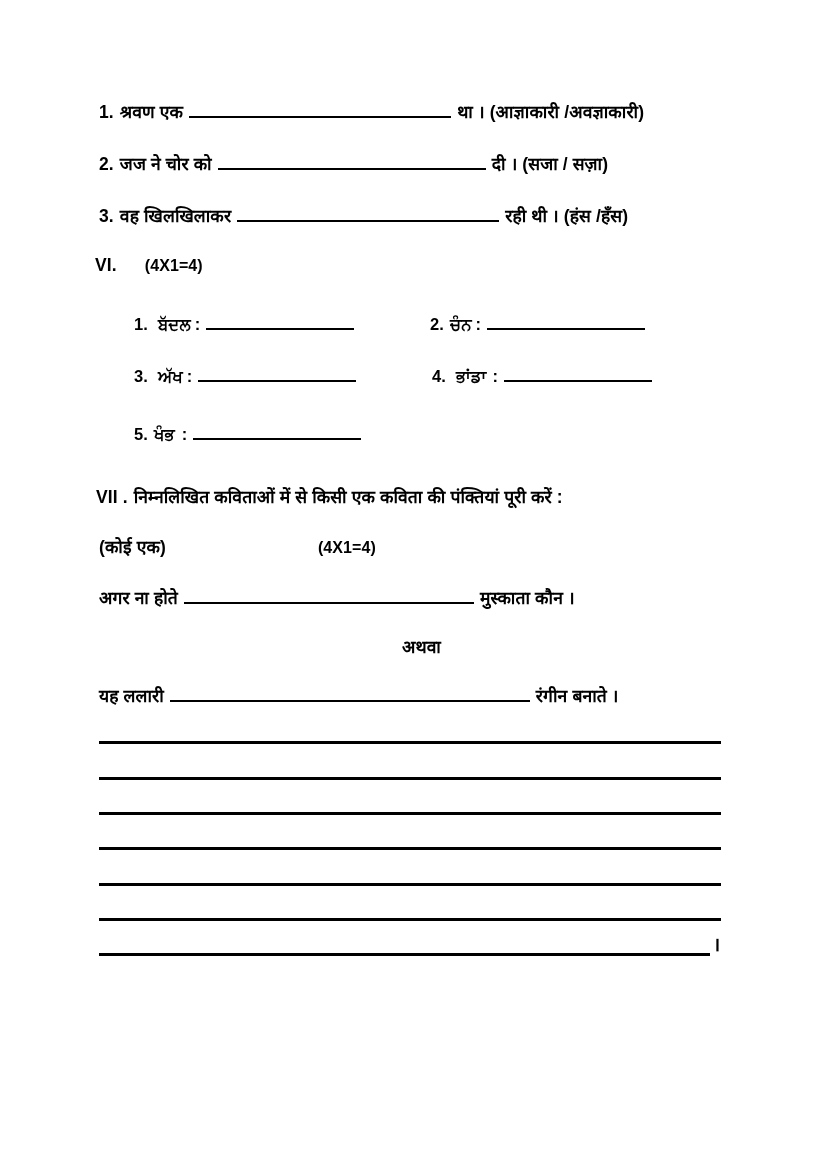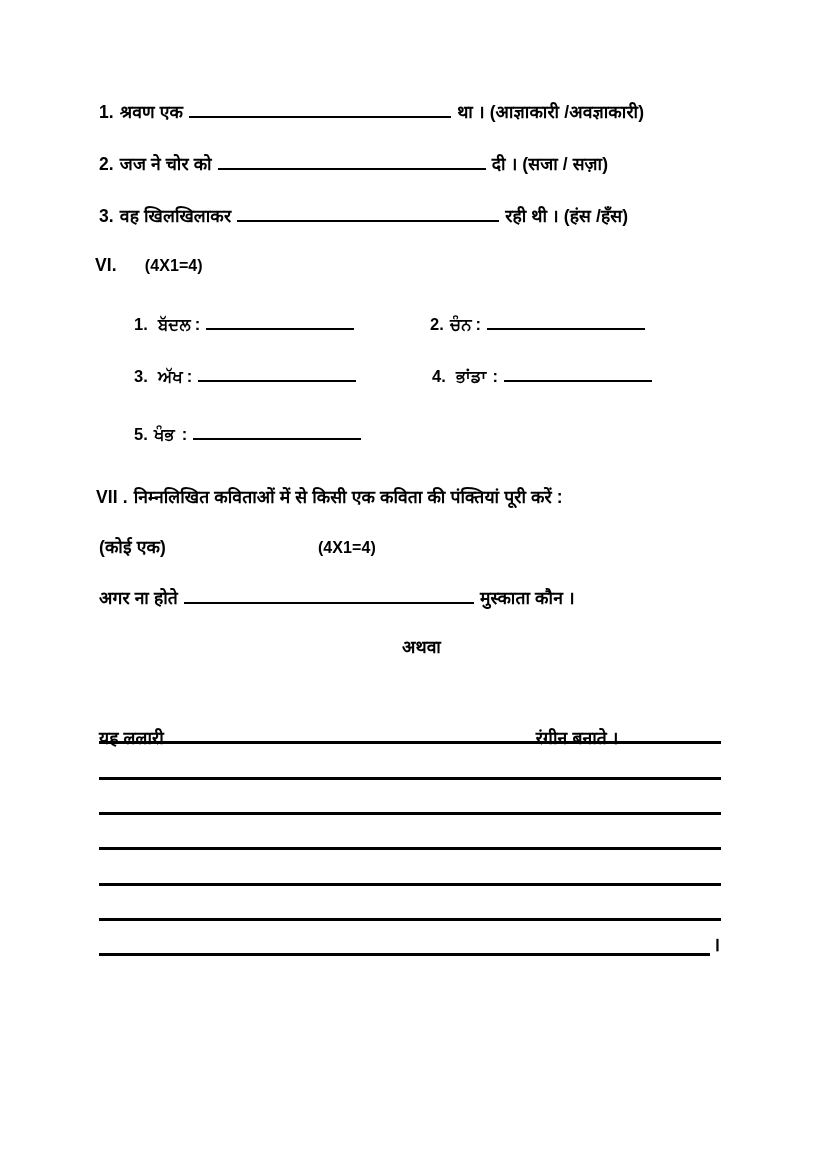--- a/index.html
+++ b/index.html
@@ -166,21 +166,21 @@
   </div>
 
   <div class="row" style="left:99px; top:584px;justify-content:space-between;">
     <span class="txt">अगर ना होते</span>
     <span class="blank" style="width:290px"></span>
     <span class="txt">मुस्काता कौन ।</span>
   </div>
 
   <div class="center-word" style="left:0; top:634px; width:827px; padding-left:8px;">अथवा</div>
 
-  <div class="row" style="left:99px; top:682px;margin-top:42px;">
+  <div class="row" style="left:99px; top:682px;">
     <span class="txt">यह ललारी</span>
     <span class="blank" style="width:360px"></span>
     <span class="txt">रंगीन बनाते ।</span>
   </div>
 
   <div class="ruled" style="left:99px; top:741px; width:622px;"></div>
   <div class="ruled" style="left:99px; top:777px; width:622px;"></div>
   <div class="ruled" style="left:99px; top:812px; width:622px;"></div>
   <div class="ruled" style="left:99px; top:847px; width:622px;"></div>
   <div class="ruled" style="left:99px; top:883px; width:622px;"></div>

